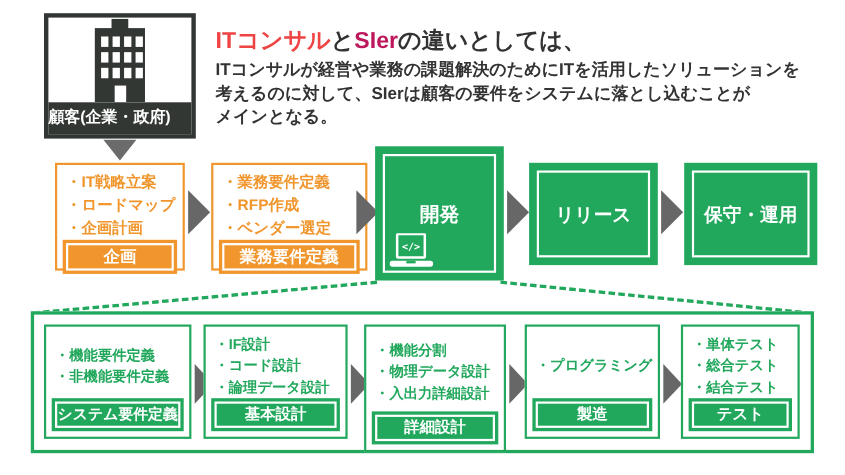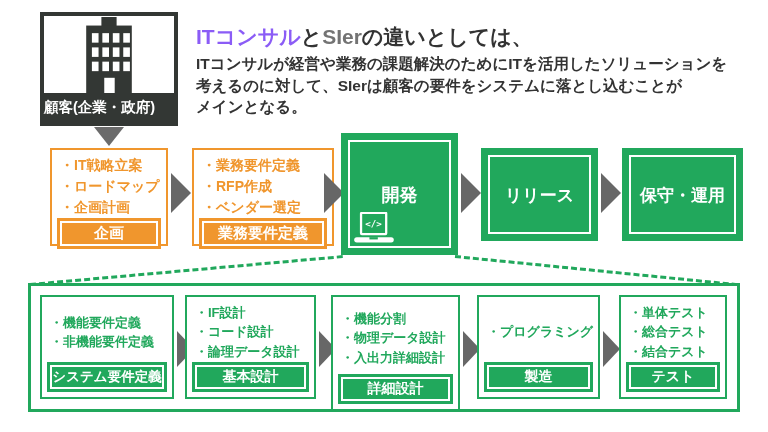--- a/index.html
+++ b/index.html
@@ -18,22 +18,22 @@
     background:#333734;color:#fff;height:29px;line-height:29px;
     font-size:14.5px;letter-spacing:0;white-space:nowrap;
   }
   .down-arrow{
     position:absolute;left:94px;top:127px;width:0;height:0;
     border-left:15px solid transparent;border-right:15px solid transparent;
     border-top:19px solid #6b6b6b;
   }
   
   .headline{position:absolute;left:196px;top:23px;font-size:21px;white-space:nowrap;}
-  .t-orange{color:#8b5cf6;}
-  .t-green{color:#737373;}
+  .t-orange{color:#ef4444;}
+  .t-green{color:#be185d;}
   .t-dark{color:#333;}
   .description{position:absolute;left:196px;top:53px;width:565px;font-size:15.5px;line-height:1.4;color:#333;}
   
   .arr{position:absolute;width:0;height:0;
     border-top:20px solid transparent;border-bottom:20px solid transparent;
     border-left:20px solid #676767;}
   .arr-sm{position:absolute;width:0;height:0;
     border-top:18px solid transparent;border-bottom:18px solid transparent;
     border-left:17px solid #676767;}
   

